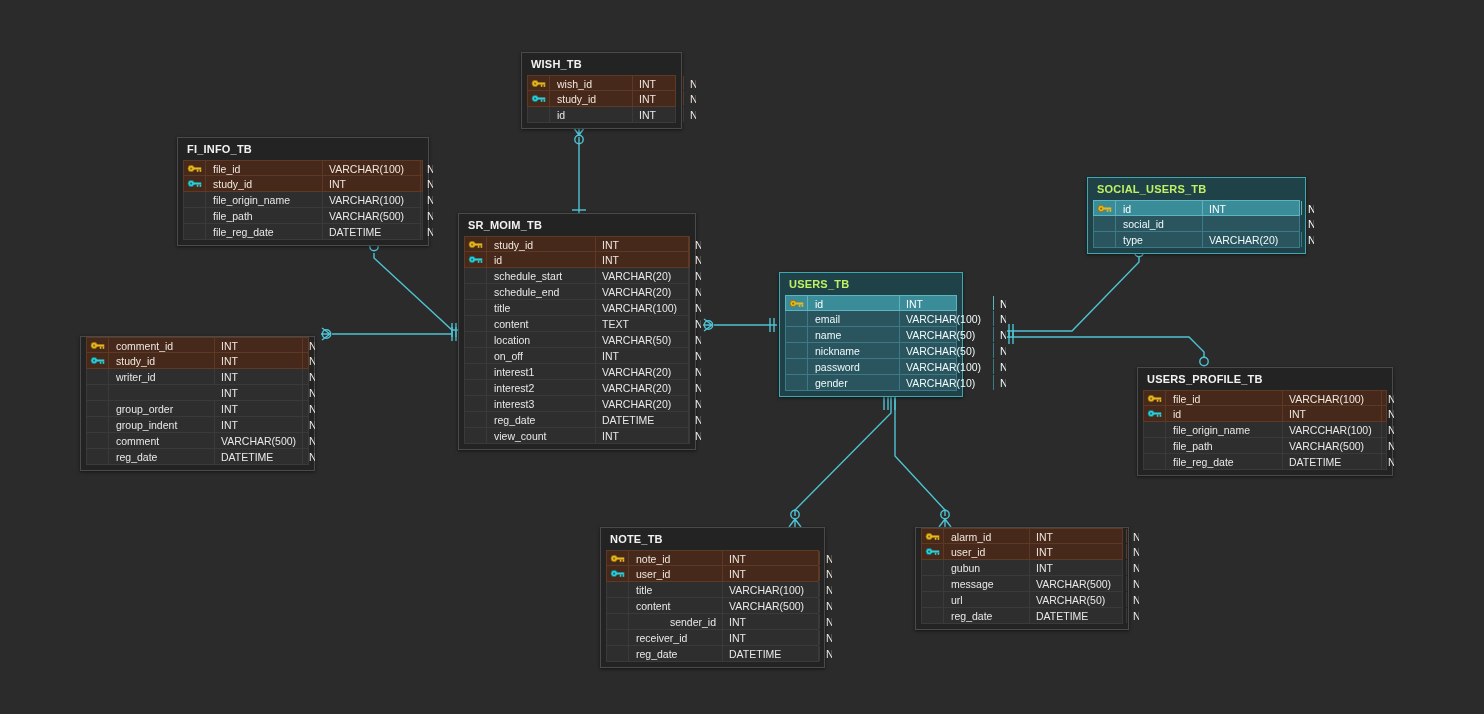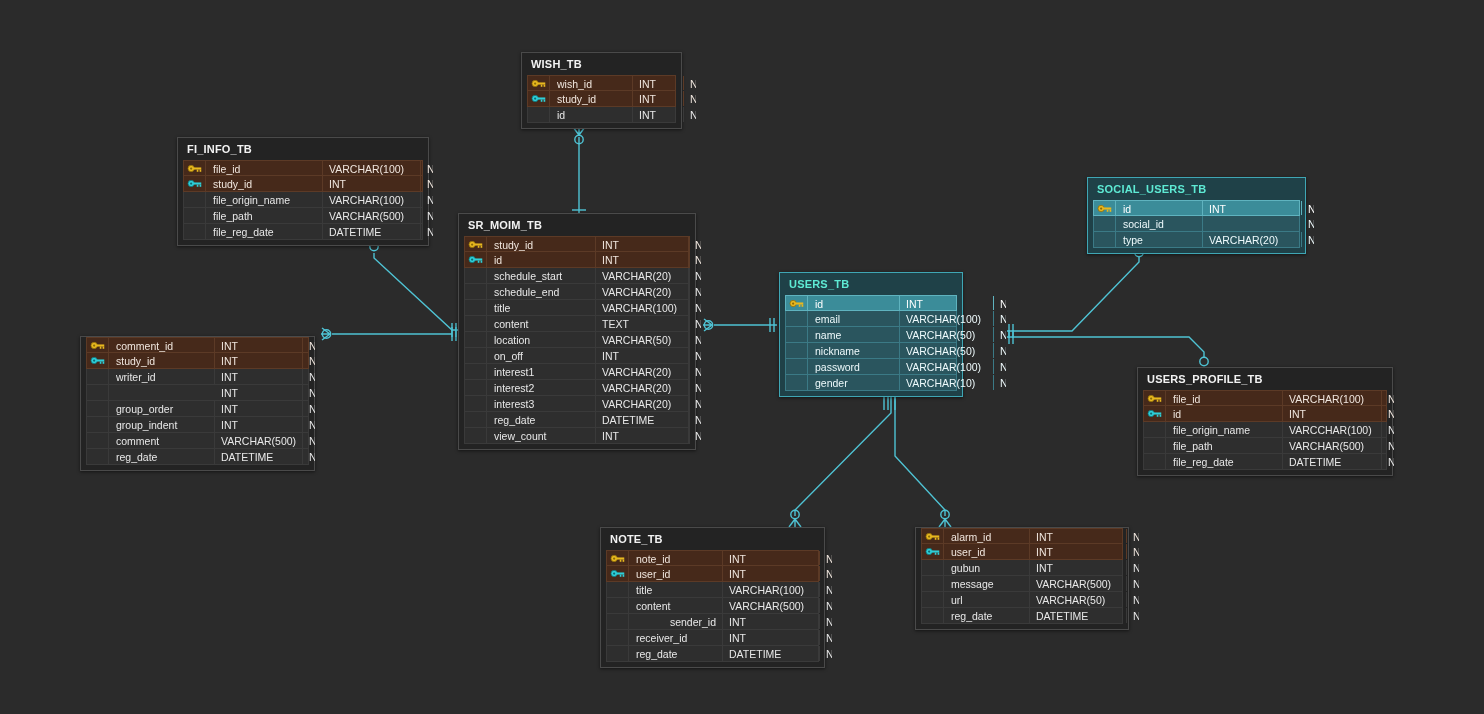--- a/index.html
+++ b/index.html
@@ -17,21 +17,21 @@
     box-shadow:0 1px 3px rgba(0,0,0,.55);
     box-sizing:border-box;
   }
   .table-box.hl{background:#1f4148;border-color:#3fa6b4;}
 
   .tbl-title{
     color:#f2f2f2;font-size:11px;font-weight:bold;
     padding:5px 8px 5px 9px;letter-spacing:.2px;
     white-space:nowrap;
   }
-  .hl .tbl-title{color:#5eead4;}
+  .hl .tbl-title{color:#bef264;}
 
   .rows{padding:0 5px 5px 5px;}
 
   .row{
     display:flex;align-items:stretch;
     height:16px;line-height:16px;
     border:1px solid #3a3a3a;border-top:none;
     box-sizing:border-box;
     background:#2e2e2e;
   }

